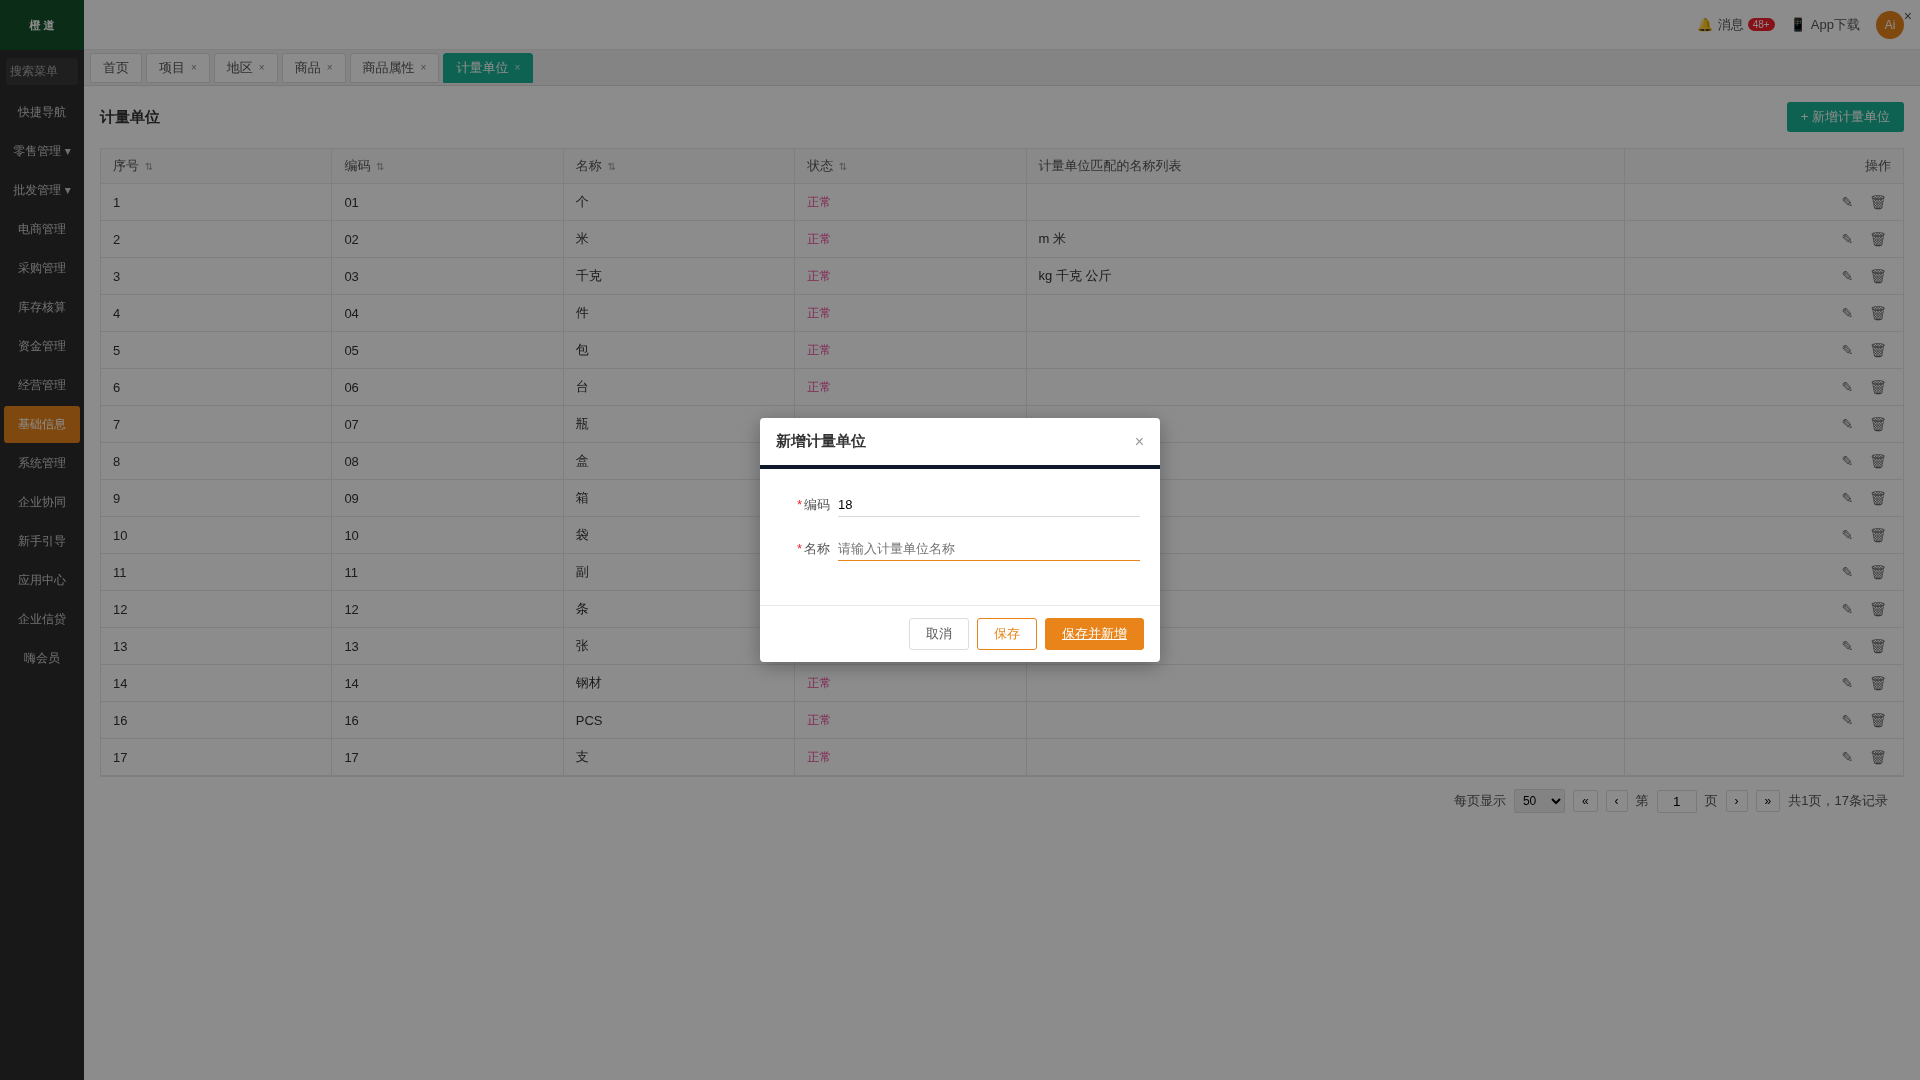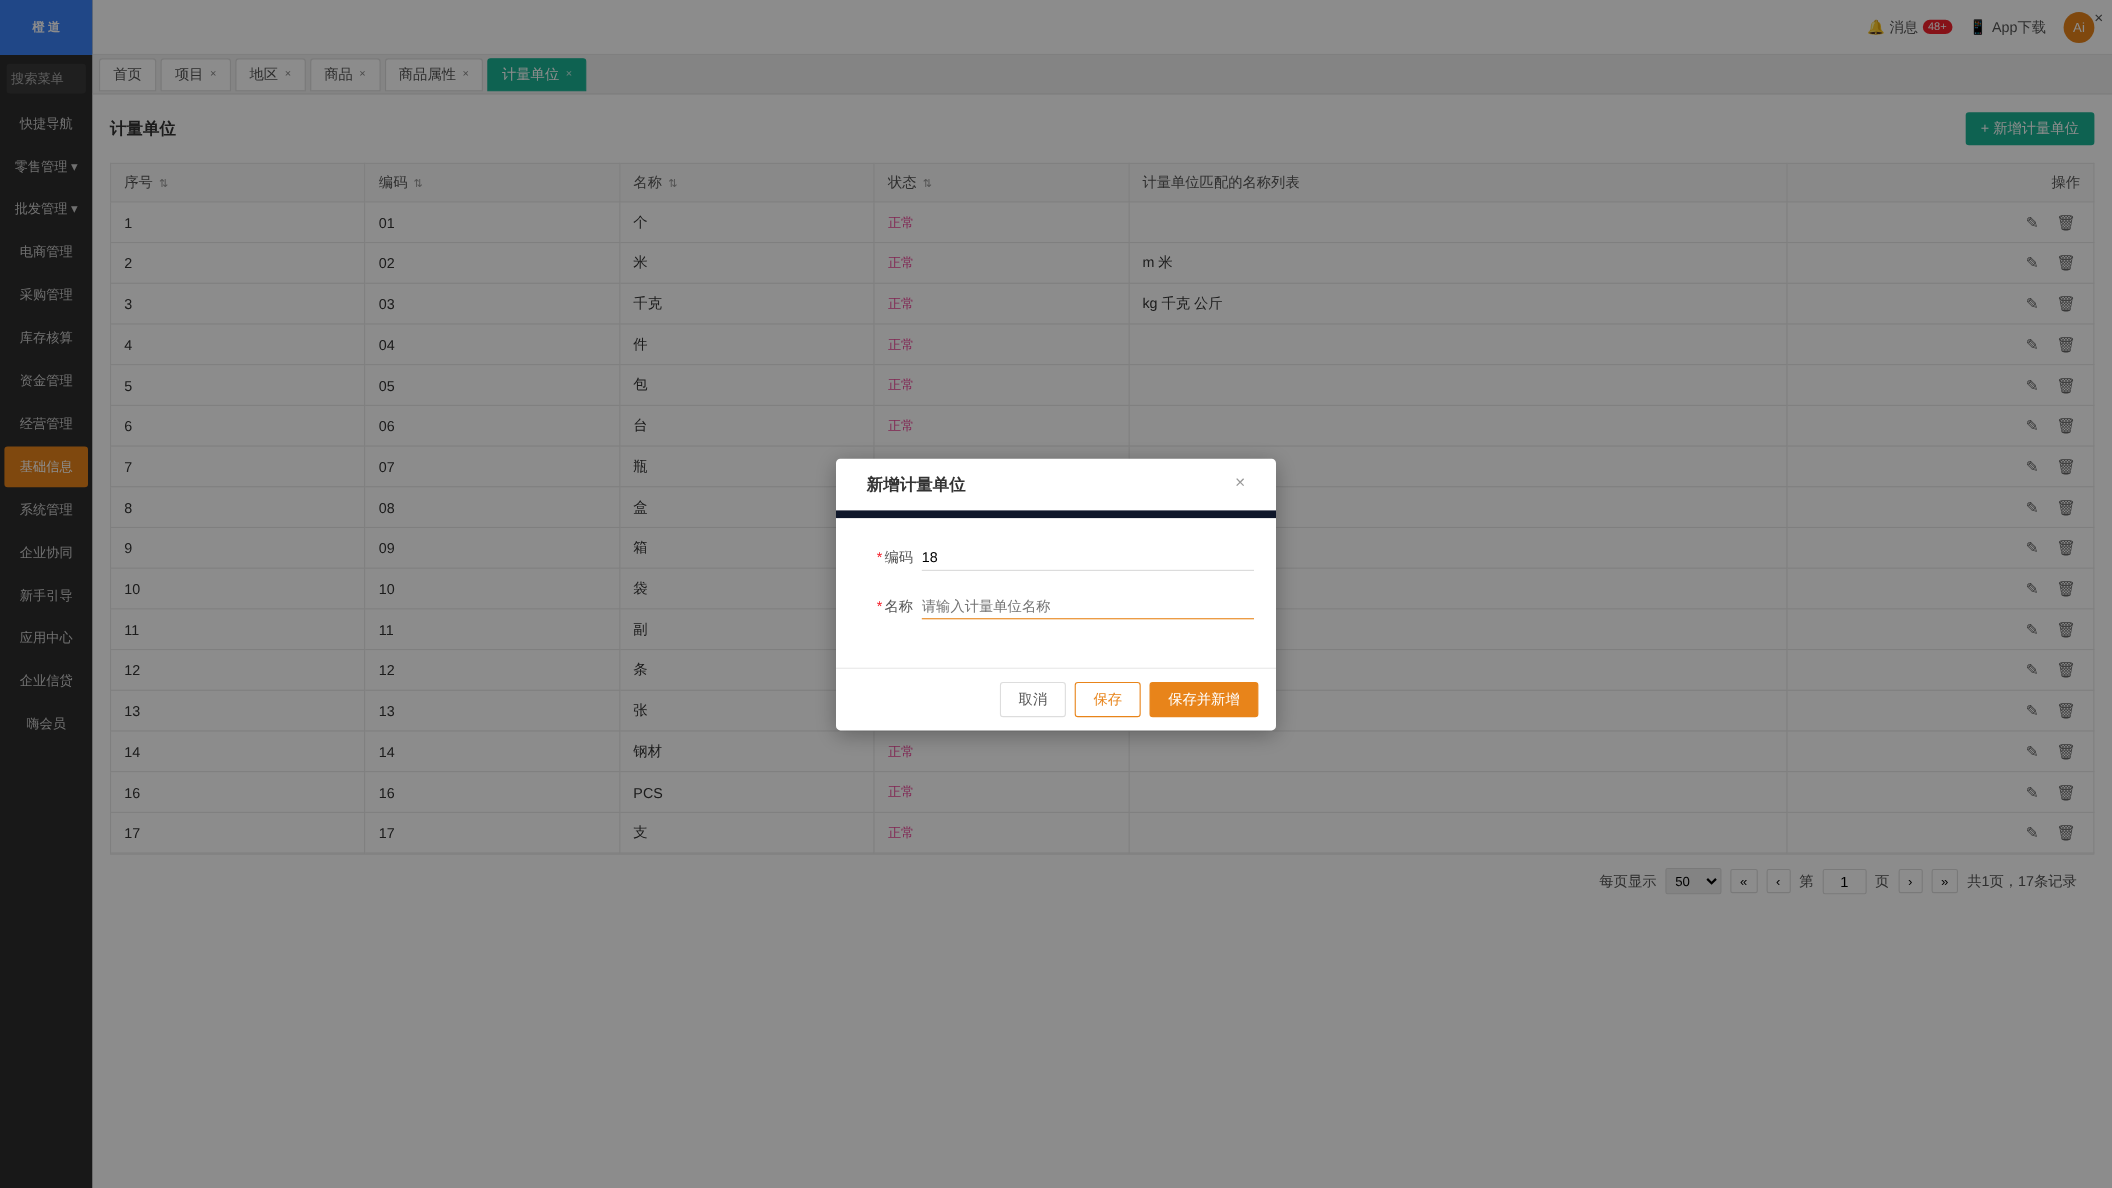--- a/index.html
+++ b/index.html
@@ -1,20 +1,20 @@
 <!DOCTYPE html>
 <html><head>
   <meta charset="utf-8">
   <style>
     * { box-sizing: border-box; margin: 0; padding: 0; }
     body { font-family: "Microsoft YaHei", "PingFang SC", sans-serif; font-size: 13px; background: #f5f5f5; display: flex; height: 1080px; width: 1920px; overflow: hidden; }
 
     
     .sidebar { width: 84px; background: #2c2c2c; display: flex; flex-direction: column; height: 100%; flex-shrink: 0; }
-    .sidebar-logo { height: 50px; background: #3b82f6; display: flex; align-items: center; justify-content: center; padding: 8px; }
+    .sidebar-logo { height: 50px; background: #14532d; display: flex; align-items: center; justify-content: center; padding: 8px; }
     .sidebar-logo-text { color: white; font-size: 11px; font-weight: bold; text-align: center; line-height: 1.3; }
     .sidebar-search { padding: 8px 6px; }
     .sidebar-search-btn { width: 100%; background: #3a3a3a; border: none; color: #aaa; font-size: 12px; padding: 5px 4px; border-radius: 3px; cursor: pointer; text-align: left; }
     .sidebar-nav-item { padding: 10px 6px; color: #ccc; font-size: 12px; cursor: pointer; text-align: center; border-radius: 3px; margin: 1px 4px; }
     .sidebar-nav-item.active { background: #e8841a; color: white; }
 
     
     .main { flex: 1; display: flex; flex-direction: column; height: 100%; overflow: hidden; }
 
     
@@ -49,33 +49,33 @@
     .pagination { display: flex; align-items: center; justify-content: flex-end; padding: 12px 16px; border-top: 1px solid #e8e8e8; gap: 8px; font-size: 13px; color: #555; }
     .page-btn { border: 1px solid #ddd; background: white; padding: 3px 8px; cursor: pointer; border-radius: 2px; font-size: 12px; }
     .page-input { width: 40px; border: 1px solid #ddd; text-align: center; padding: 3px; border-radius: 2px; }
     .page-select { border: 1px solid #ddd; padding: 3px 4px; border-radius: 2px; font-size: 12px; }
 
     
     .overlay { position: fixed; top: 0; left: 0; width: 100%; height: 100%; background: rgba(0,0,0,0.45); z-index: 100; display: flex; align-items: center; justify-content: center; }
 
     
     .modal { background: white; border-radius: 4px; width: 400px; box-shadow: 0 4px 20px rgba(0,0,0,0.3); }
-    .modal-header { padding: 14px 28px; border-bottom: 7px solid #0f172a; display: flex; justify-content: space-between; align-items: center; }
+    .modal-header { padding: 14px 16px; border-bottom: 4px solid #0f172a; display: flex; justify-content: space-between; align-items: center; }
     .modal-title { font-size: 15px; font-weight: bold; color: #333; }
     .modal-close { background: none; border: none; cursor: pointer; color: #999; font-size: 16px; }
     .modal-body { padding: 24px 20px; }
     .form-item { margin-bottom: 20px; display: flex; align-items: center; gap: 8px; }
     .form-label { font-size: 13px; color: #555; width: 50px; text-align: right; flex-shrink: 0; }
     .form-label .required { color: #f5222d; margin-right: 2px; }
     .form-input { flex: 1; border: none; border-bottom: 1px solid #d9d9d9; padding: 4px 0; font-size: 13px; outline: none; }
     .form-input.active-input { border-bottom-color: #e8841a; }
     .modal-footer { padding: 12px 16px; border-top: 1px solid #e8e8e8; display: flex; justify-content: flex-end; gap: 8px; }
     .btn-cancel { border: 1px solid #ddd; background: white; padding: 6px 16px; border-radius: 3px; cursor: pointer; font-size: 13px; color: #555; }
     .btn-save { border: 1px solid #e8841a; background: white; padding: 6px 16px; border-radius: 3px; cursor: pointer; font-size: 13px; color: #e8841a; }
-    .btn-save-new { background: #e8841a; border: 1px solid #e8841a; padding: 6px 16px; border-radius: 3px; cursor: pointer; font-size: 13px; color: white; }
+    .btn-save-new { background: #e8841a; border: 1px solid #e8841a; padding: 6px 16px; border-radius: 3px; cursor: pointer; font-size: 13px; color: white; text-decoration: underline; }
   </style>
 </head>
 <body>
 
 <div class="sidebar">
   <div class="sidebar-logo">
     <div class="sidebar-logo-text">橙 道</div>
   </div>
   <div class="sidebar-search">
     <button class="sidebar-search-btn">搜索菜单</button>

